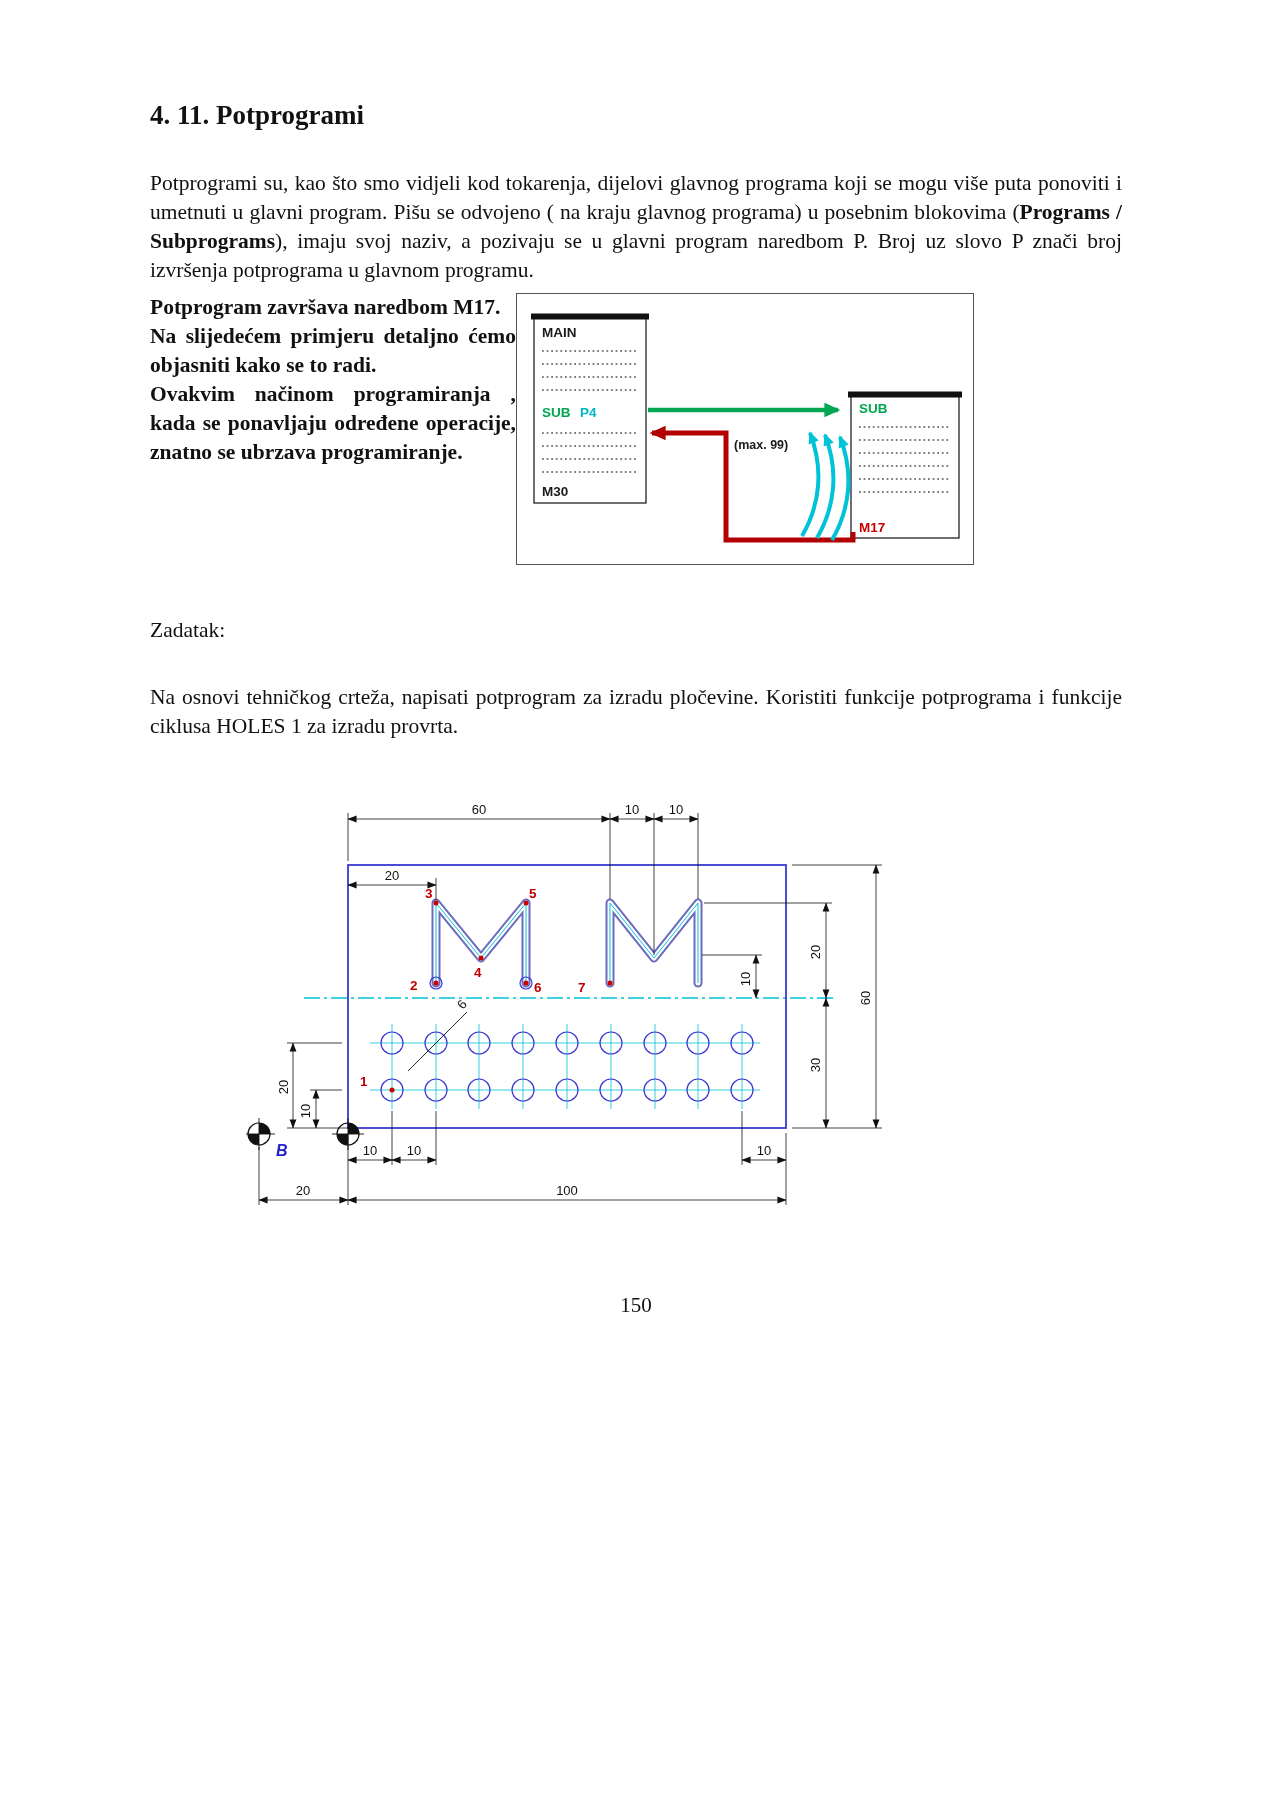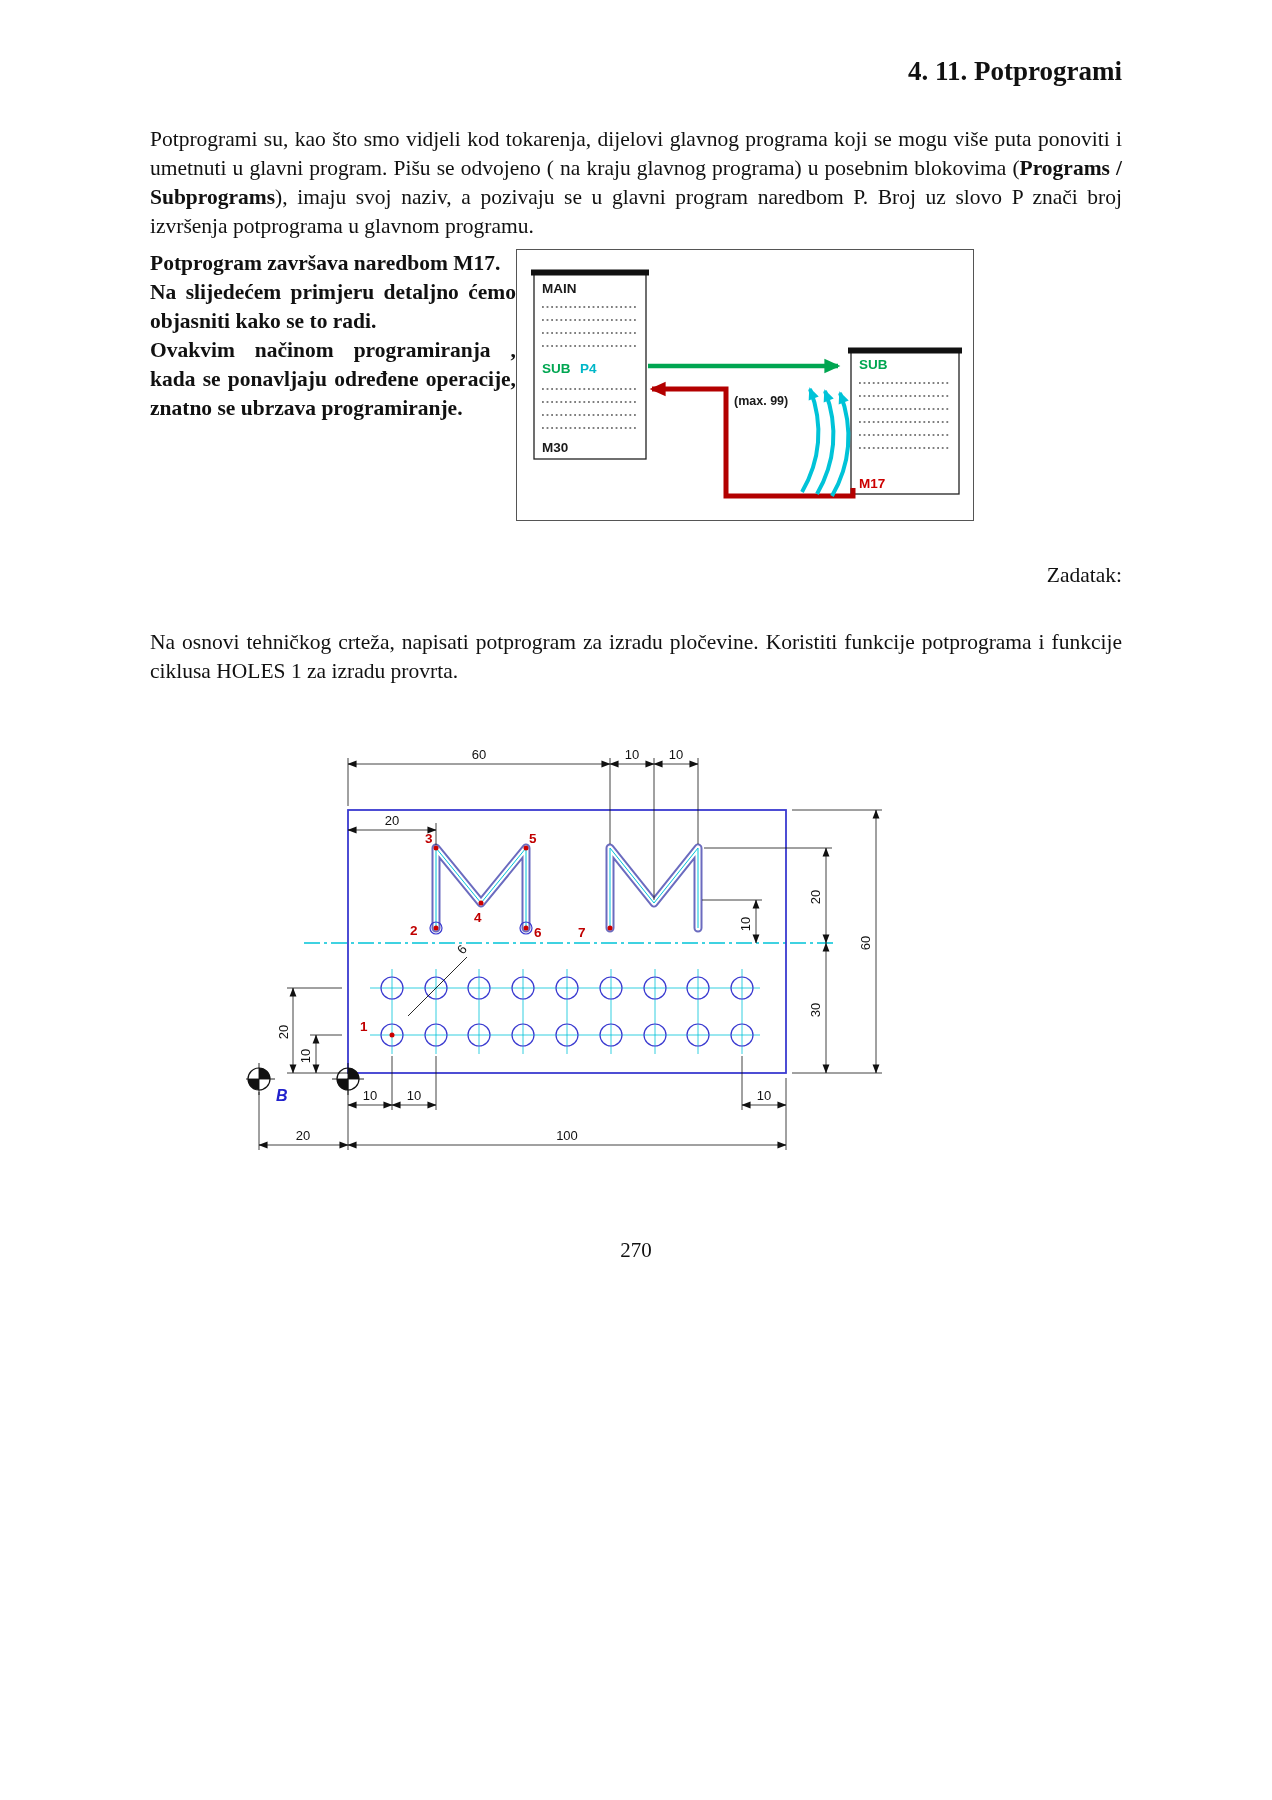--- a/index.html
+++ b/index.html
@@ -3,29 +3,29 @@
 <meta charset="utf-8">
 <style>
   * { box-sizing: border-box; }
   html, body { margin: 0; padding: 0; }
   body {
     width: 1272px; height: 1800px; background: #ffffff;
     font-family: "Liberation Serif", serif; color: #111;
     position: relative; overflow: hidden;
   }
   .content { padding: 0 150px; }
-  h1.secheading { font-size: 27px; line-height: 1.15; margin: 0 0 38px 0; padding-top: 56px; text-align: right; }
+  h1.secheading { font-size: 27px; line-height: 1.15; margin: 0 0 38px 0; padding-top: 100px; }
   p.body { font-size: 21.5px; line-height: 29px; margin: 0; }
   .justify { text-align: justify; }
   .row { display: flex; align-items: flex-start; margin-top: 8px; }
   .leftcol { width: 366px; flex: 0 0 366px; font-weight: bold; }
   .mb44 { margin-bottom: 44px; }
   .diagwrap { margin-left: 0; }
   h2.exheading { font-size: 22.5px; margin: 110px 0 0 0; }
-  p.tasklabel { margin-top: 36px; text-align: right; }
+  p.tasklabel { margin-top: 47px; }
   .taskblock { margin-top: 38px; }
   .drawwrap { margin: 62px 0 0 96px; }
   .pagenum { text-align: center; font-size: 21px; margin-top: 46px; }
 
   
   .blk  { font: bold 13.5px "Liberation Sans", sans-serif; fill: #1a1a1a; }
   .grn  { font: bold 13.5px "Liberation Sans", sans-serif; fill: #00a651; }
   .tealtxt { font: bold 13.5px "Liberation Sans", sans-serif; fill: #00b7c8; }
   .redtxt  { font: bold 13.5px "Liberation Sans", sans-serif; fill: #cc0000; }
   .maxnote { font: bold 12.5px "Liberation Sans", sans-serif; fill: #1a1a1a; }
@@ -279,15 +279,15 @@
         <line x1="86" y1="331" x2="118" y2="331" stroke="#111" stroke-width="0.9"></line>
         <line x1="102" y1="315" x2="102" y2="347" stroke="#111" stroke-width="0.9"></line>
         <circle cx="102" cy="331" r="11" fill="#fff" fill-opacity="0" stroke="#111" stroke-width="1.2"></circle>
         <path d="M102,331 L102,320 A11,11 0 0 1 113,331 Z" fill="#111"></path>
         <path d="M102,331 L102,342 A11,11 0 0 1 91,331 Z" fill="#111"></path>
       </g>
       <text class="datumlbl" x="30" y="353">B</text>
     </svg>
   </div>
 
-  <div class="pagenum">270</div>
+  <div class="pagenum">150</div>
 
 </div>
 
 </body></html>

